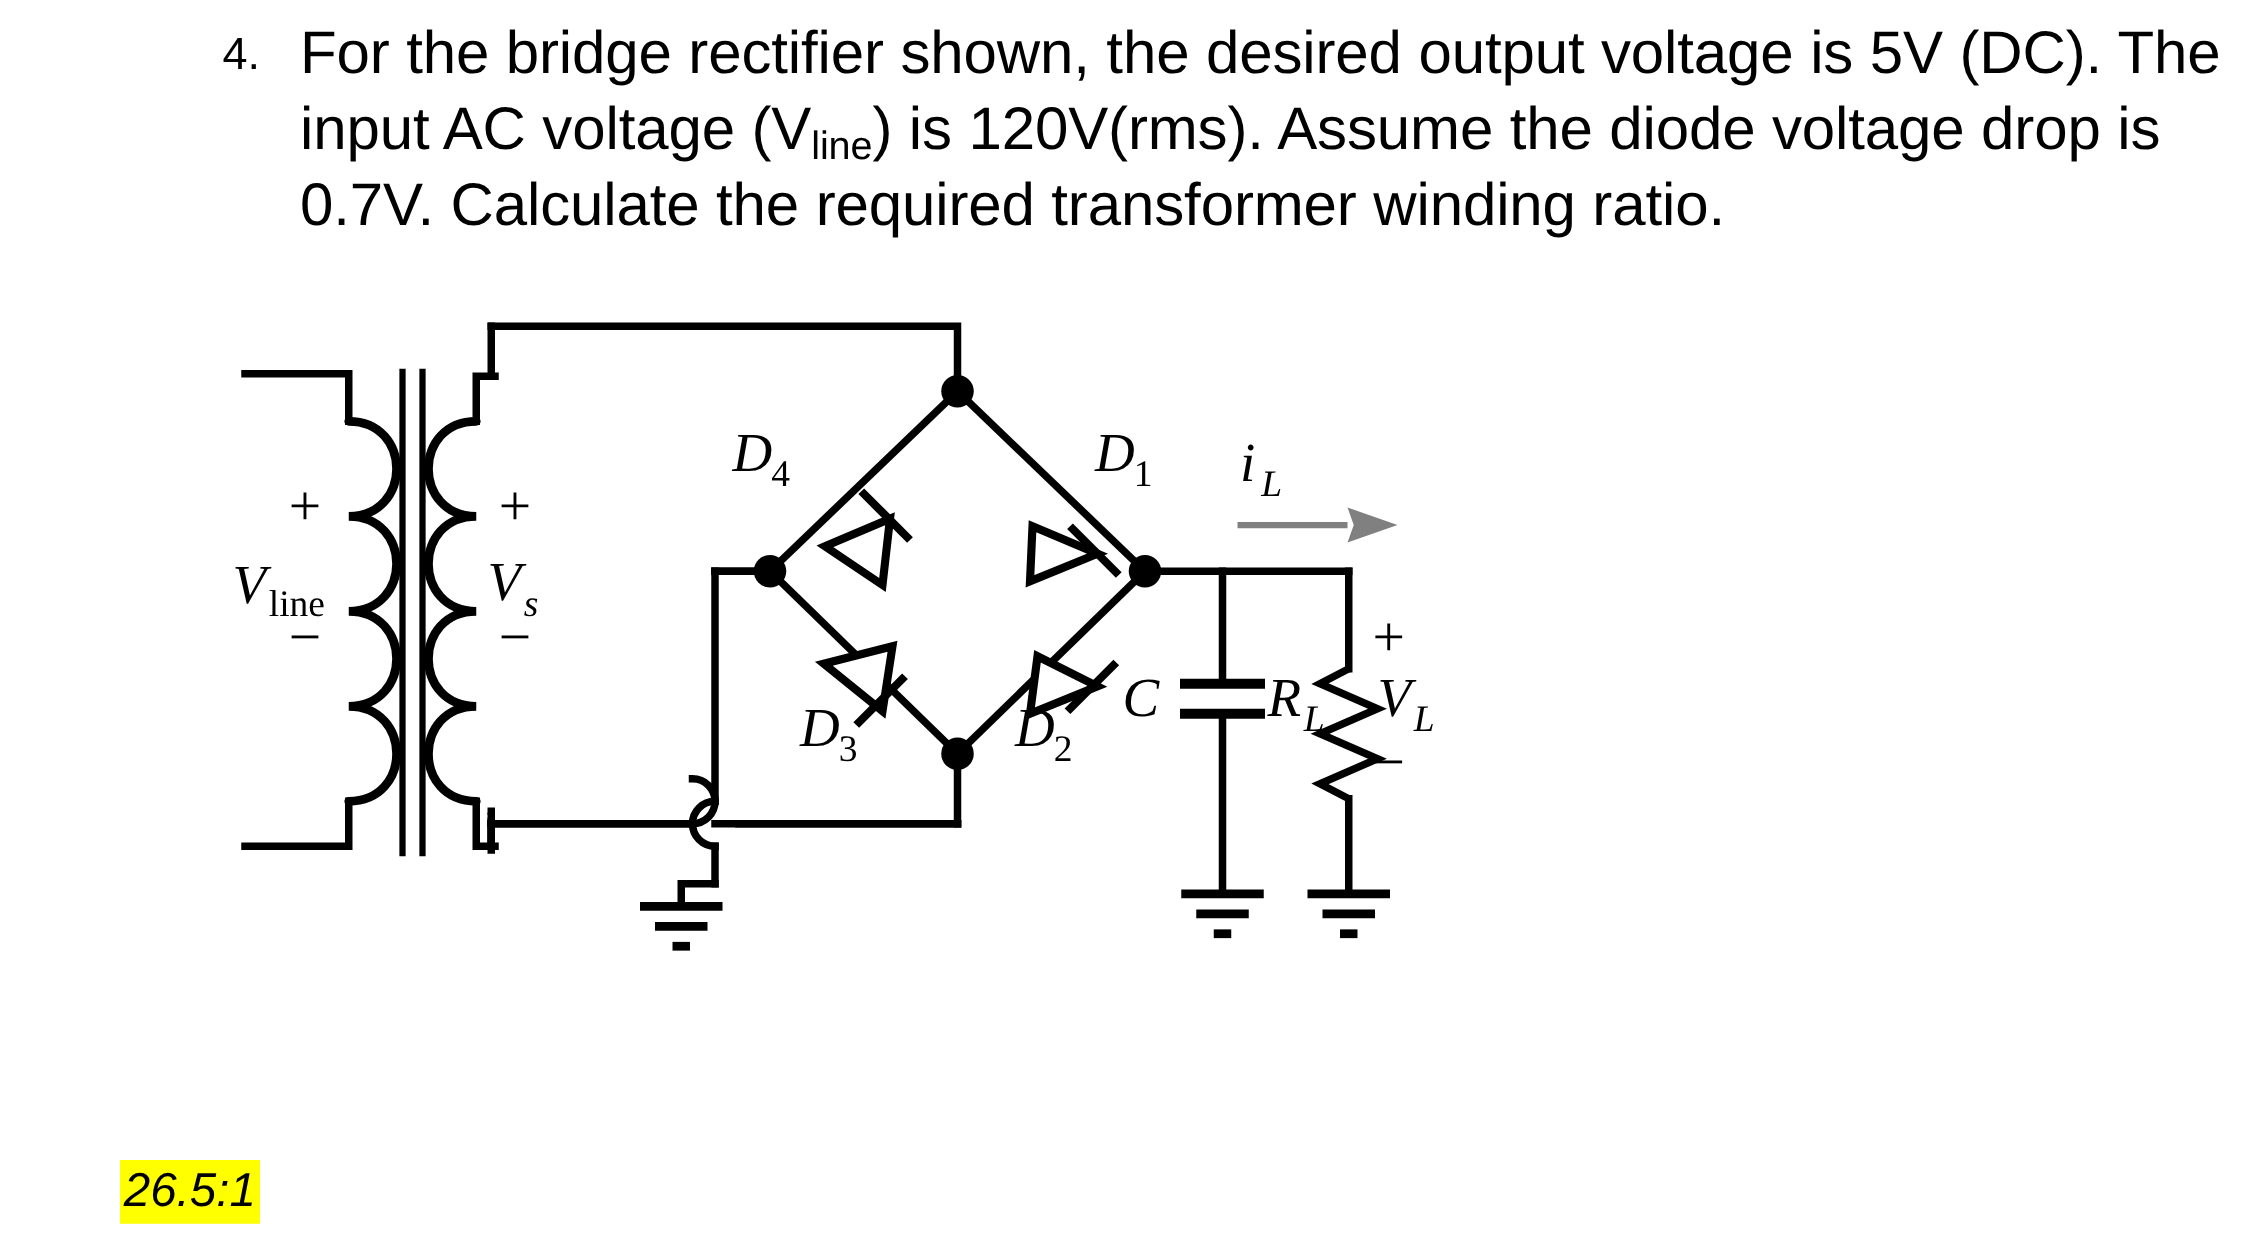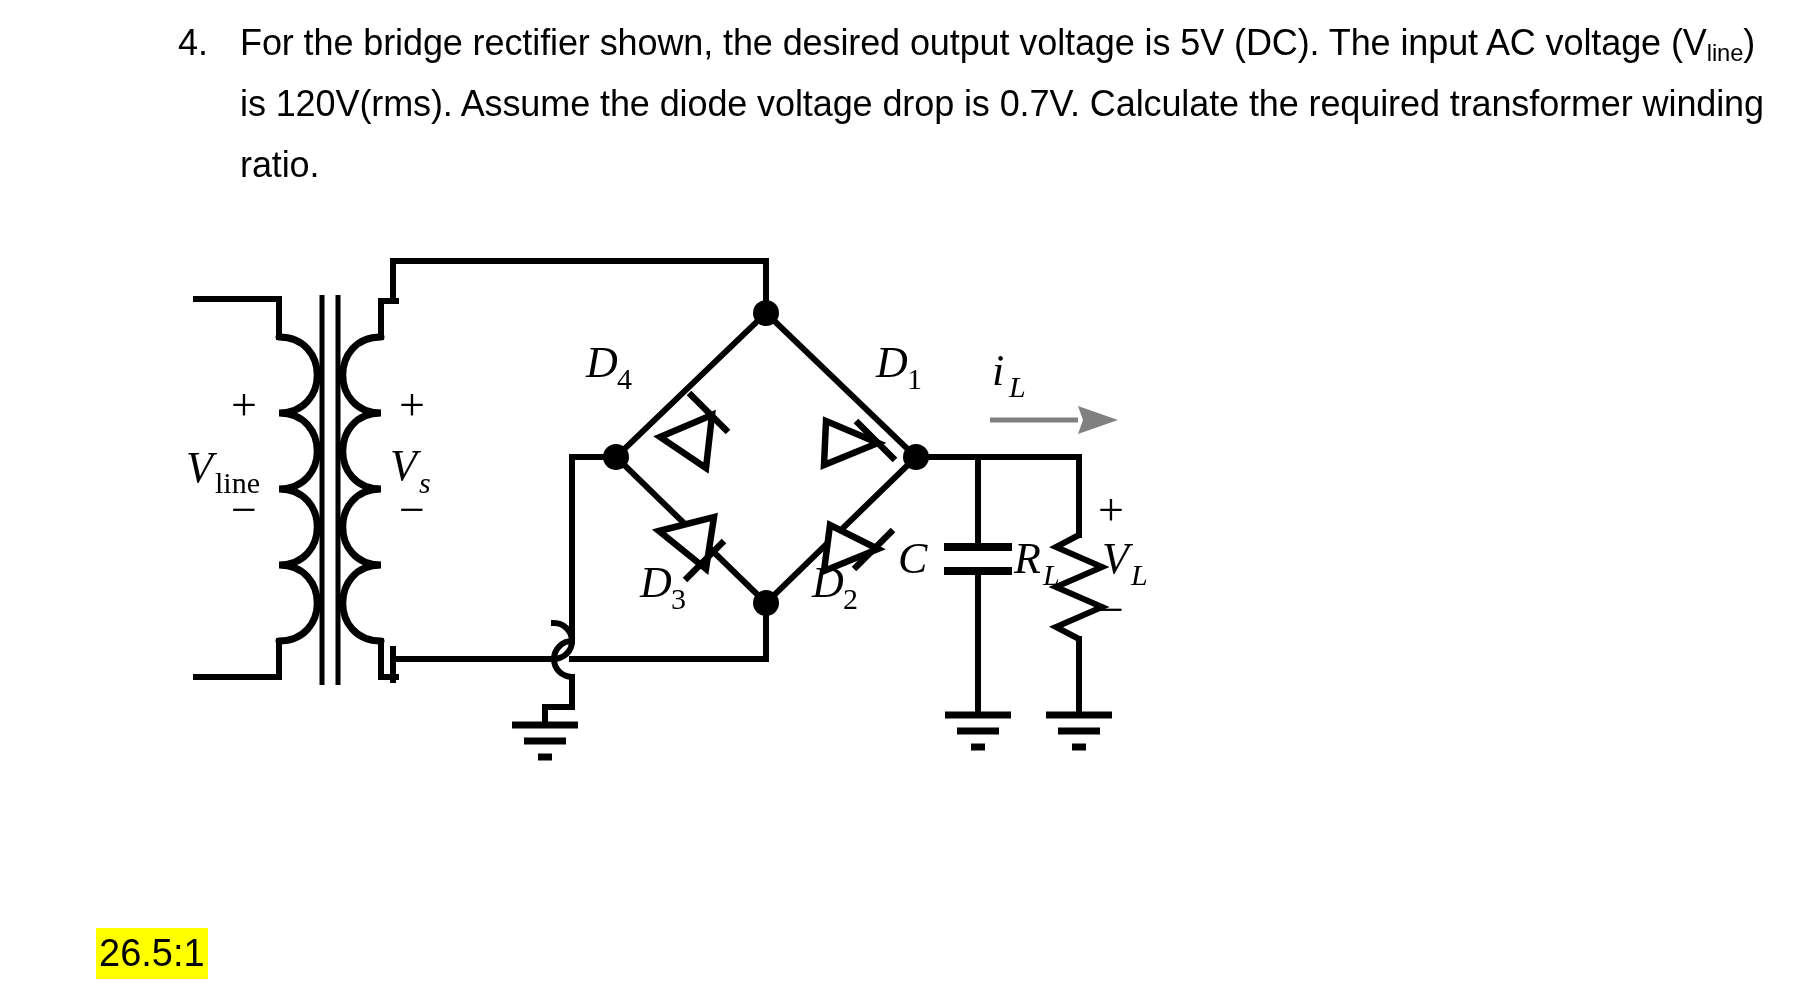--- a/index.html
+++ b/index.html
@@ -28,38 +28,39 @@
   }
   #question-number {
     width: 62px;
     flex: 0 0 62px;
     font-size: 36px;
     line-height: 61px;
     font-family: "Liberation Sans", sans-serif;
   }
   #question-text {
     flex: 1 1 auto;
-    font-size: 36px;
+    font-size: 48px;
     line-height: 61px;
     letter-spacing: -0.1px;
     font-family: "Liberation Sans", sans-serif;
   }
   #question-text sub {
     font-size: 0.66em;
     line-height: 0;
     vertical-align: baseline;
     position: relative;
     top: 0.24em;
   }
 
   
   #answer-row {
     position: absolute;
     left: 96px;
     top: 928px;
+    font-style: italic;
   }
   #answer-value {
     background: #FFFF00;
     color: #000000;
     font-size: 38px;
     line-height: 46px;
     padding: 2px 3px 3px 3px;
     font-family: "Liberation Sans", sans-serif;
     display: inline-block;
   }

